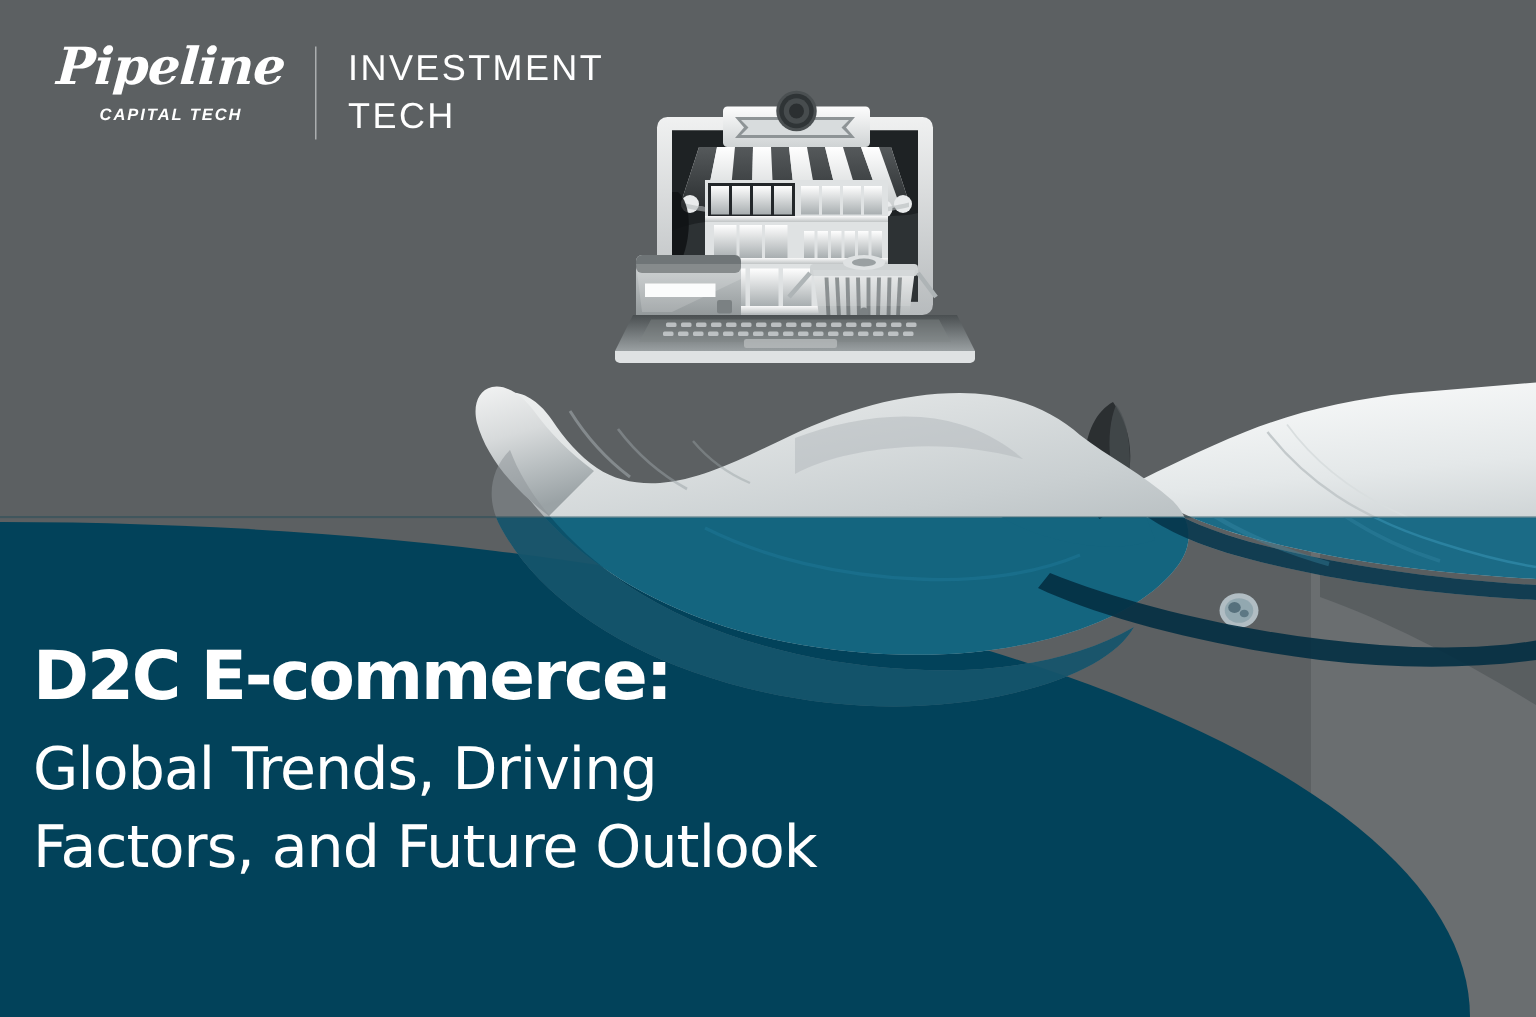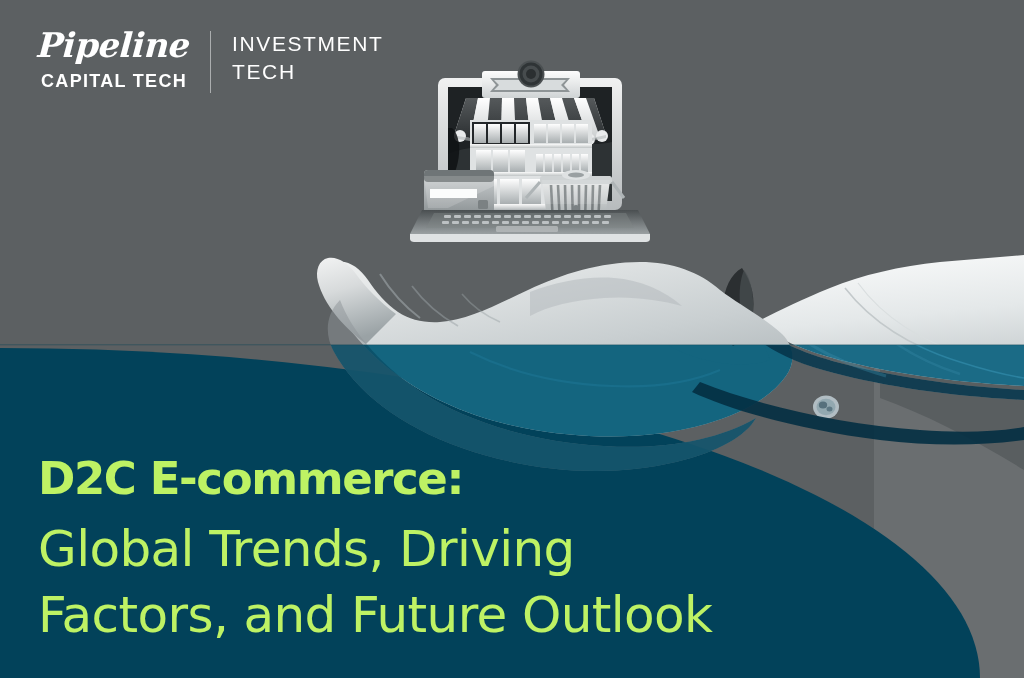--- a/index.html
+++ b/index.html
@@ -42,66 +42,65 @@
   .logo-word{
     color:#ffffff;
     font-family:"DejaVu Serif", serif;
     font-style:italic;font-weight:bold;
     font-size:34px;letter-spacing:-0.5px;line-height:1;
     transform:skewX(-4deg);
   }
   .logo-sub{
     color:#ffffff;
     font-family:"Liberation Sans", sans-serif;
-    font-weight:bold;font-size:18px;
-    letter-spacing:1.3px;margin-top:9px;
+    font-weight:bold;font-size:11px;
+    letter-spacing:1.3px;margin-top:9px;font-style:italic;
   }
   .logo-divider{
     width:1px;background:#b9bcbd;opacity:.85;
     height:62px;margin-top:3px;
   }
   .logo-right{
     padding-left:21px;
     color:#ffffff;
     font-family:"Liberation Sans", sans-serif;
-    font-weight:normal;font-size:21px;
+    font-weight:normal;font-size:24px;
     letter-spacing:1.6px;line-height:1.32;
     padding-top:2px;
   }
 
   
   .photo{
     position:absolute;left:0;top:0;width:1024px;height:678px;
     z-index:10;pointer-events:none;
   }
 
   
   .device{
     position:absolute;left:404px;top:58px;width:252px;height:192px;
     z-index:20;
   }
 
   
   .headline{
-    position:absolute;left:38px;top:428px;z-index:50;
-    color:#bef264;
-    margin-top:28px;
+    position:absolute;left:22px;top:428px;z-index:50;
+    color:#ffffff;
   }
   .headline h1{
     margin:0;
     font-family:"DejaVu Sans", sans-serif;
     font-weight:bold;
     font-size:45px;line-height:1.02;
     letter-spacing:-1.4px;
   }
   .headline h2{
     margin:14px 0 0 0;
     font-family:"DejaVu Sans", sans-serif;
     font-weight:normal;
-    font-size:50px;line-height:1.33;
+    font-size:39px;line-height:1.33;
     letter-spacing:-0.6px;
     white-space:pre-line;
   }
 </style>
 </head>
 <body>
 
 <div class="canvas">
 
   <div class="bg-gray"></div>

